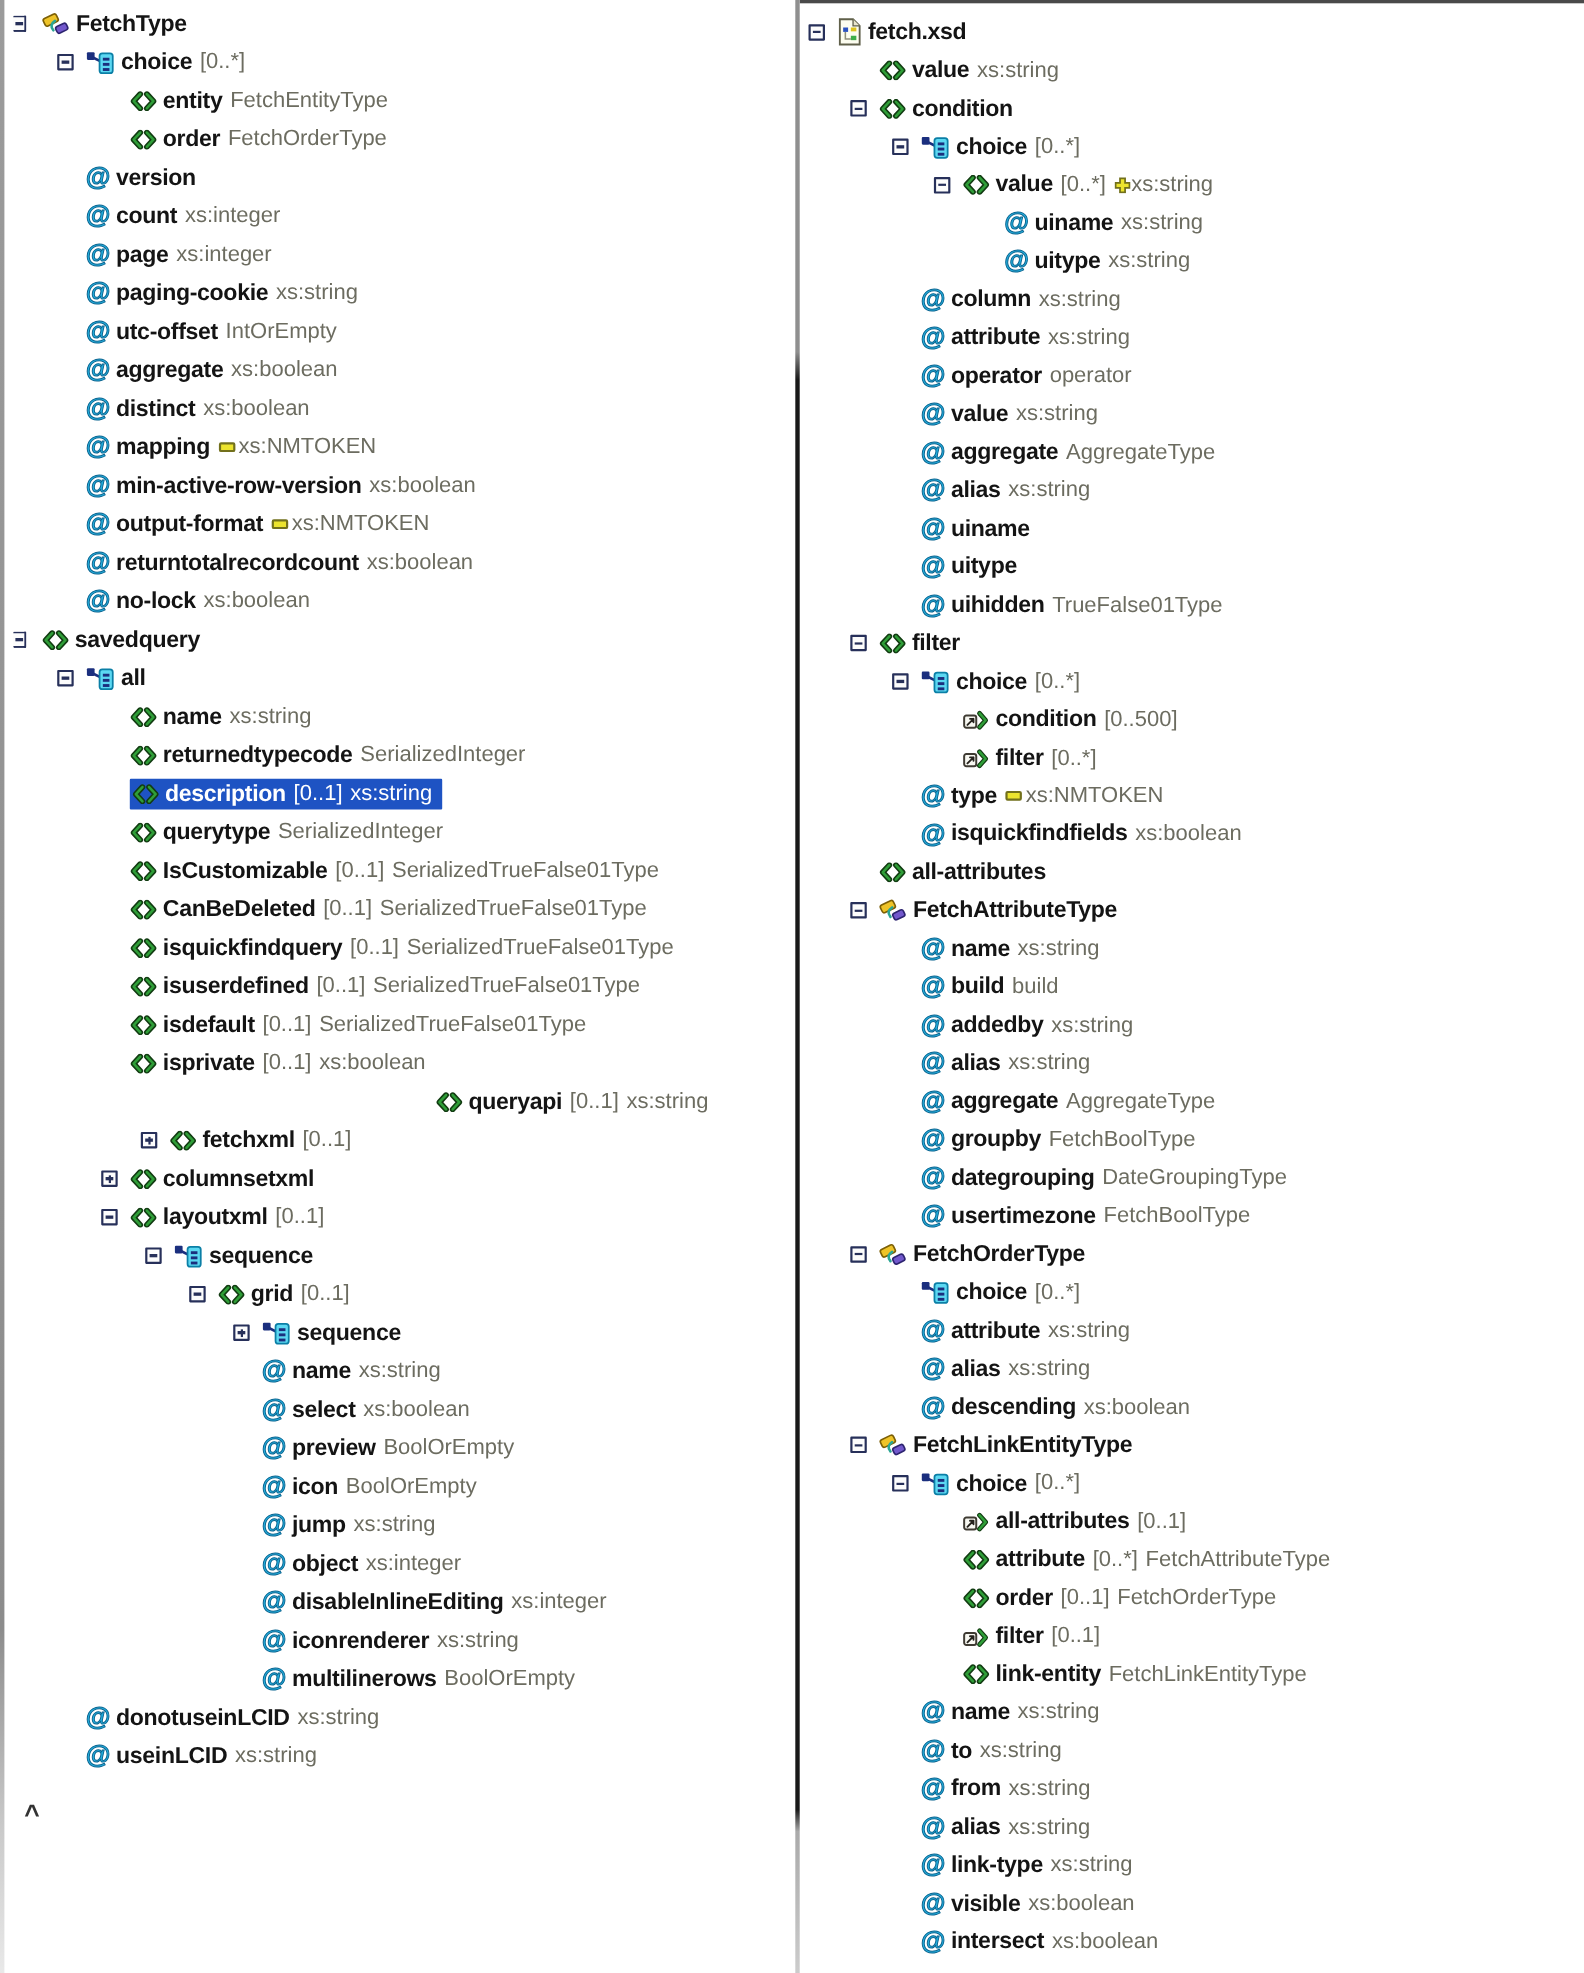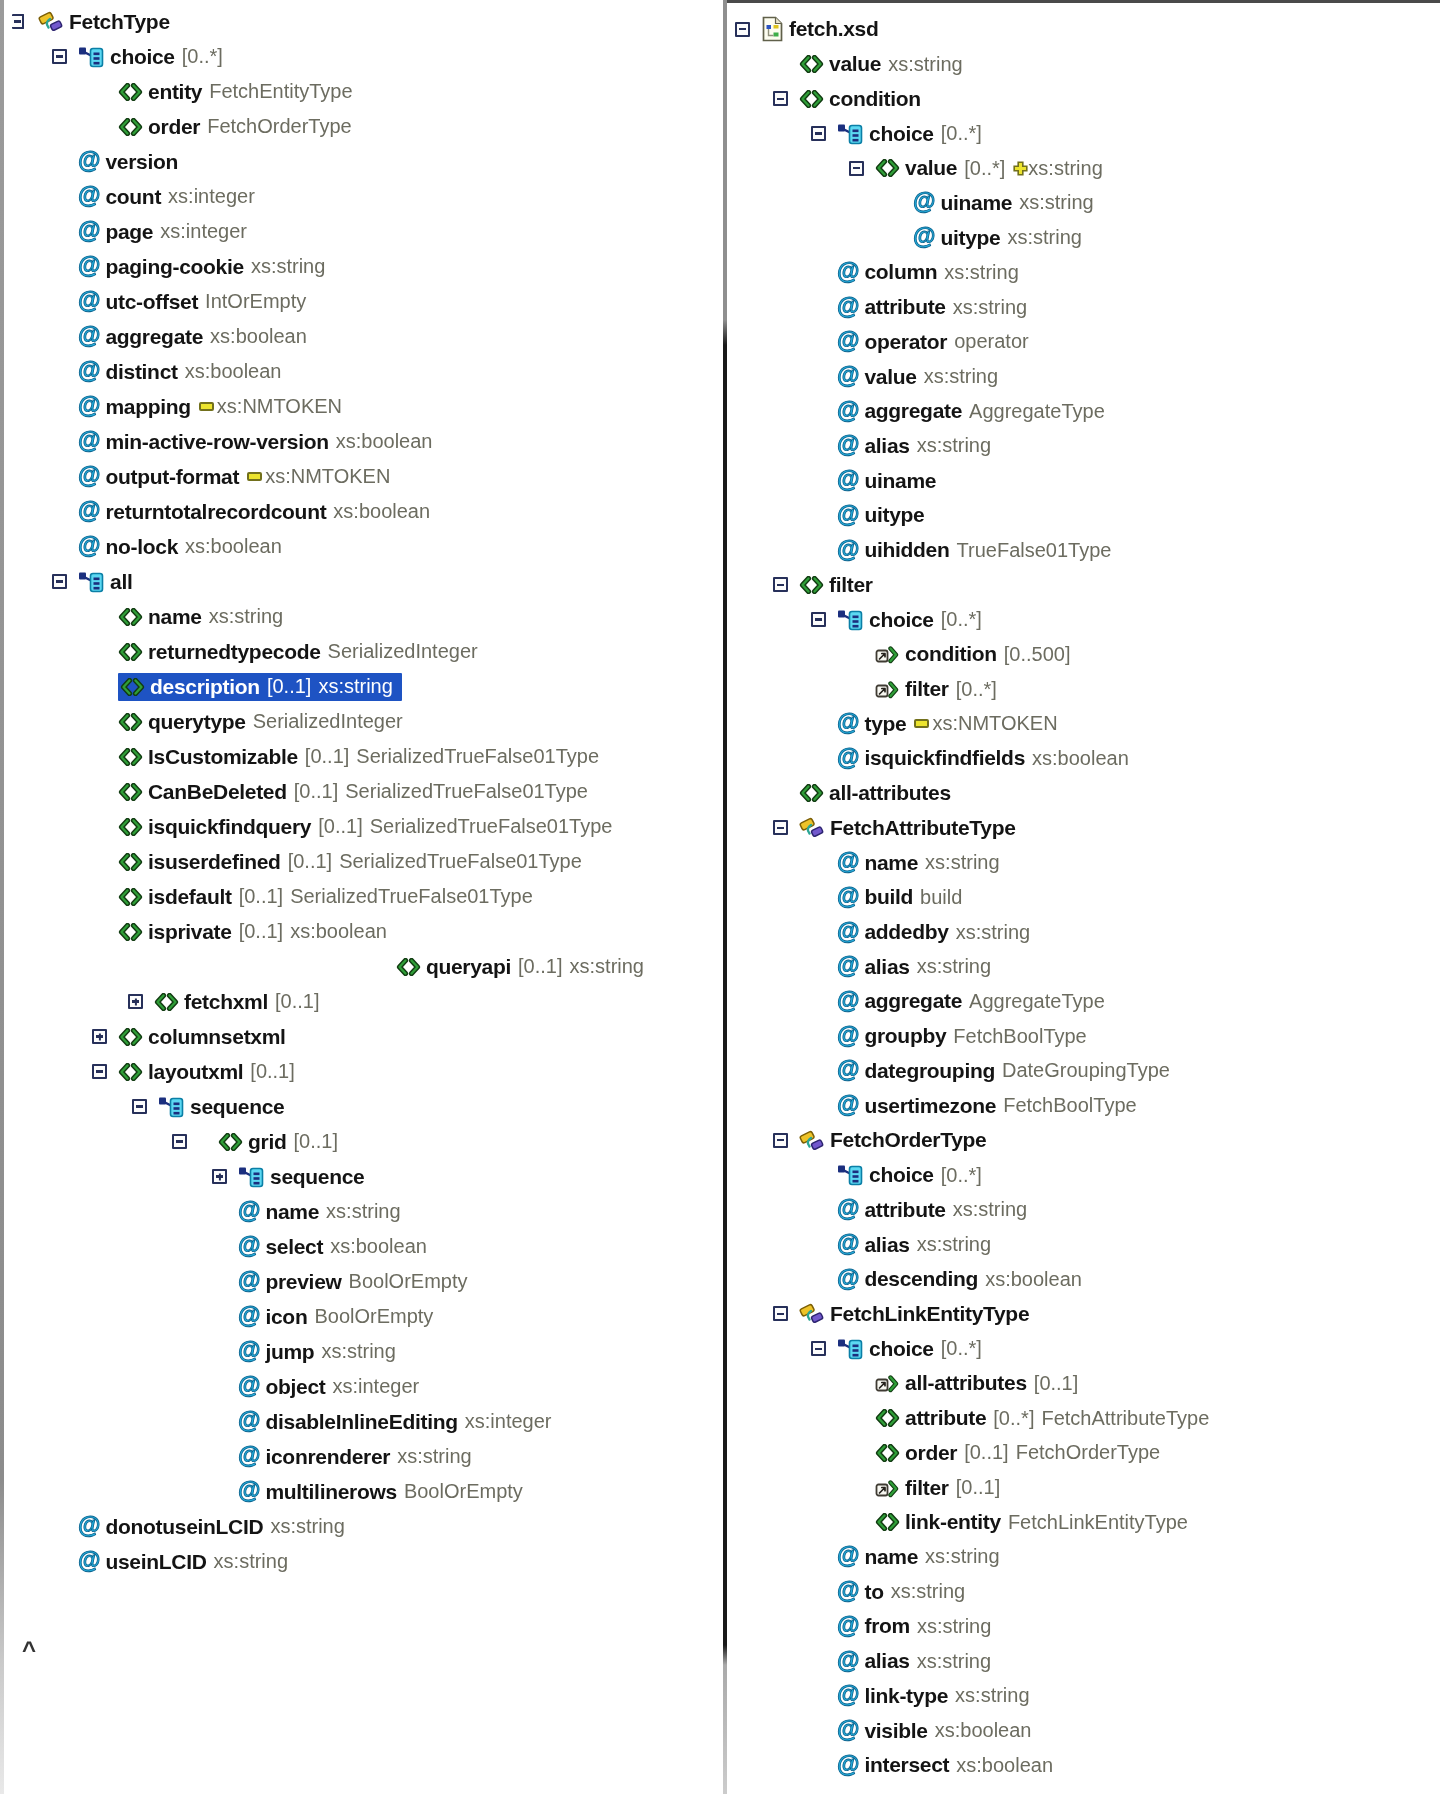--- a/index.html
+++ b/index.html
@@ -244,20 +244,38 @@
       <div class="row" style="height: 35px; padding-left: 48px;">
         <span class="slot"></span>
         <span class="content">
           <span class="icon kind-attribute">
             <span class="at">@</span>
           </span>
           <span class="nm">no-lock</span>
           <span class="typ">xs:boolean</span>
         </span>
       </div>
+      <div class="row" style="height: 35px; padding-left: 8px;">
+        <span class="slot">
+          <span class="exp minus-open">
+            <span class="h"></span>
+          </span>
+        </span>
+        <span class="content">
+          <span class="icon kind-element">
+            <svg width="25" height="18" viewBox="0 0 25 18">
+              <path class="o" d="M9.5 2.5 L3.5 9 L9.5 15.5"></path>
+              <path class="o" d="M15.5 2.5 L21.5 9 L15.5 15.5"></path>
+              <path class="i" d="M9.5 2.5 L3.5 9 L9.5 15.5"></path>
+              <path class="i" d="M15.5 2.5 L21.5 9 L15.5 15.5"></path>
+            </svg>
+          </span>
+          <span class="nm">savedquery</span>
+        </span>
+      </div>
       <div class="row" style="height: 35px; padding-left: 48px;">
         <span class="slot">
           <span class="exp minus">
             <span class="h"></span>
           </span>
         </span>
         <span class="content">
           <span class="icon kind-compositor">
             <svg width="27" height="24" viewBox="0 0 27 24">
               <rect class="csq" x="1" y="2.5" width="7" height="7" rx="1"></rect>
@@ -515,21 +533,21 @@
               <path class="cln" d="M6 7 L14 11"></path>
               <rect class="cbody" x="12.5" y="3.5" width="12" height="18" rx="2.5"></rect>
               <rect class="cd" x="15.5" y="7.5" width="6" height="2.6"></rect>
               <rect class="cd" x="15.5" y="12.2" width="6" height="2.6"></rect>
               <rect class="cd" x="15.5" y="16.9" width="6" height="2.6"></rect>
             </svg>
           </span>
           <span class="nm">sequence</span>
         </span>
       </div>
-      <div class="row" style="height: 35px; padding-left: 168px; gap: 20px;">
+      <div class="row" style="height: 35px; padding-left: 168px;">
         <span class="slot">
           <span class="exp minus">
             <span class="h"></span>
           </span>
         </span>
         <span class="content">
           <span class="icon kind-element">
             <svg width="25" height="18" viewBox="0 0 25 18">
               <path class="o" d="M9.5 2.5 L3.5 9 L9.5 15.5"></path>
               <path class="o" d="M15.5 2.5 L21.5 9 L15.5 15.5"></path>

